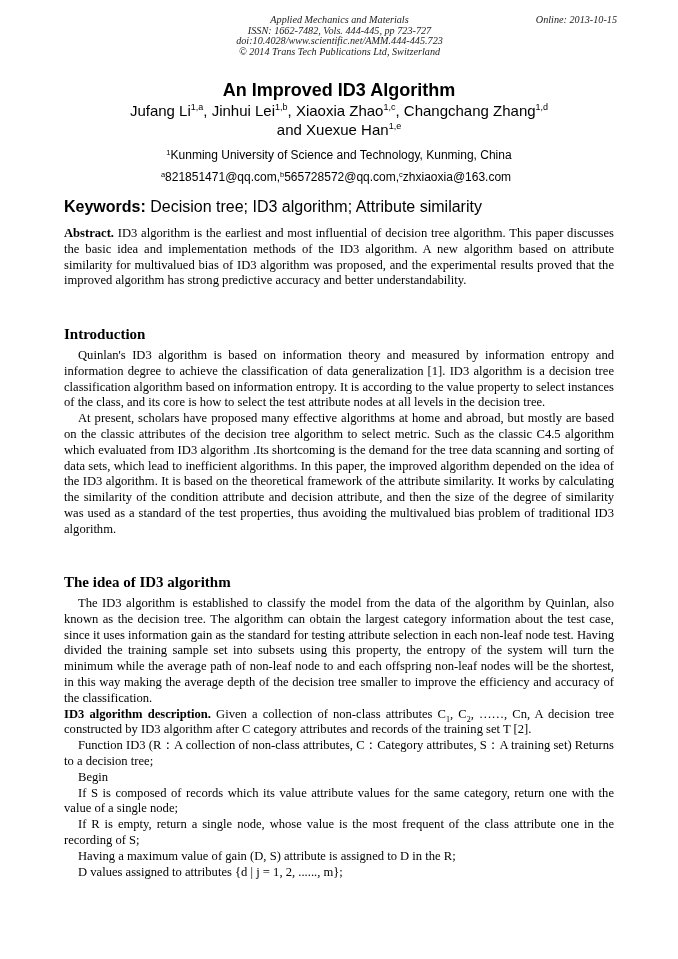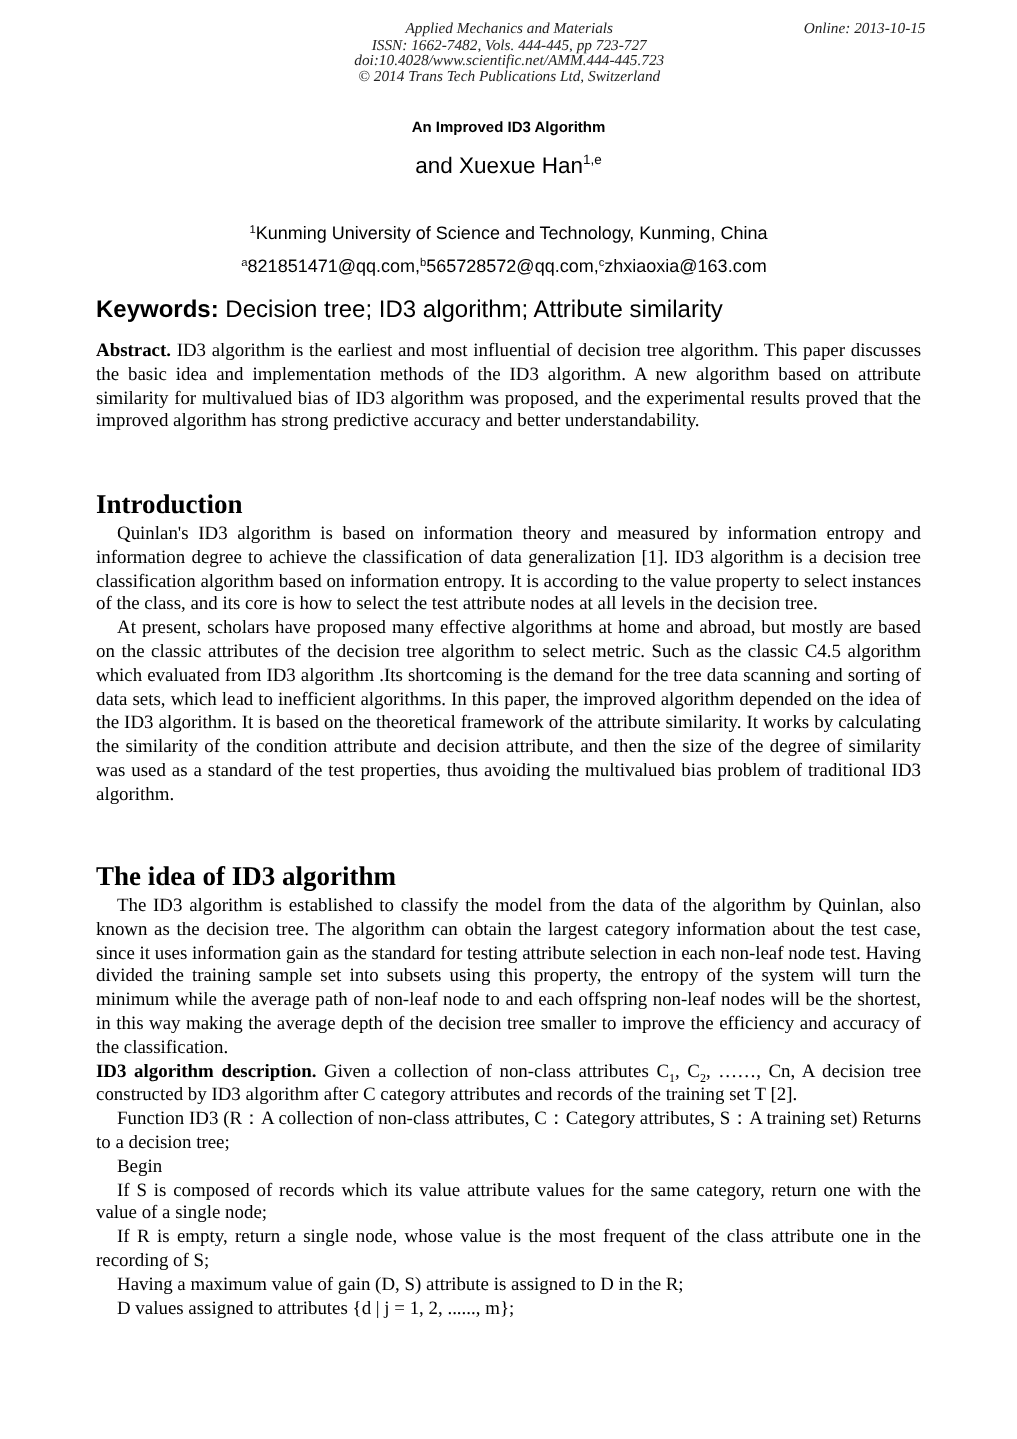--- a/index.html
+++ b/index.html
@@ -1,46 +1,49 @@
 <!DOCTYPE html>
 <html><head>
 <meta charset="utf-8">
 <style>
   html, body { margin: 0; padding: 0; background: #ffffff; }
   body { width: 678px; height: 959px; position: relative; overflow: hidden; color: #000; }
   .header { position: absolute; left: 62px; top: 15px; width: 555px; font-family: "Liberation Serif", serif; font-style: italic; font-size: 10.2px; line-height: 10.6px; color: #222; text-align: center; }
   .header .online { position: absolute; right: 0; top: 0; }
-  .title { position: absolute; left: 0; width: 678px; top: 80px; text-align: center; font-family: "Liberation Sans", sans-serif; font-weight: bold; font-size: 10px; }
+  .title { position: absolute; left: 0; width: 678px; top: 80px; text-align: center; font-family: "Liberation Sans", sans-serif; font-weight: bold; font-size: 18px; }
   .authors { position: absolute; left: 0; width: 678px; top: 101px; text-align: center; font-family: "Liberation Sans", sans-serif; font-size: 15px; line-height: 19px; }
   .authors sup { font-size: 9px; vertical-align: 6px; line-height: 0; }
   .affil { position: absolute; left: 0; width: 678px; top: 148px; text-align: center; font-family: "Liberation Sans", sans-serif; font-size: 12px; }
   .emails { position: absolute; left: 0; width: 672px; top: 170px; text-align: center; font-family: "Liberation Sans", sans-serif; font-size: 12px; }
   .affil sup, .emails sup { font-size: 7.5px; vertical-align: 4px; line-height: 0; }
   .keywords { position: absolute; left: 64px; top: 198px; font-family: "Liberation Sans", sans-serif; font-size: 16px; }
   .keywords b { font-weight: bold; }
   .body { position: absolute; left: 64px; width: 550px; font-family: Liberation Serif, serif; font-size: 12.6px; line-height: 15.8px; text-align: justify; }
   .body p { margin: 0; }
   .indent { text-indent: 14px; }
-  .heading { font-family: "Liberation Serif", serif; font-weight: bold; font-size: 18px; position: absolute; left: 64px; }
+  .heading { font-family: "Liberation Serif", serif; font-weight: bold; font-size: 15px; position: absolute; left: 64px; }
   sub { font-size: 8px; line-height: 0; }
 </style>
 </head>
 <body>
 
 <div class="header">
   <div>Applied Mechanics and Materials</div>
   <div>ISSN: 1662-7482, Vols. 444-445, pp 723-727</div>
   <div>doi:10.4028/www.scientific.net/AMM.444-445.723</div>
   <div>© 2014 Trans Tech Publications Ltd, Switzerland</div>
   <div class="online">Online: 2013-10-15</div>
 </div>
 
 <div class="title">An Improved ID3 Algorithm</div>
 
 <div class="authors">
+  <div>
+    <span>Jufang Li</span><sup>1,a</sup><span>, </span><span>Jinhui Lei</span><sup>1,b</sup><span>, </span><span>Xiaoxia Zhao</span><sup>1,c</sup><span>, </span><span>Changchang Zhang</span><sup>1,d</sup>
+  </div>
   <div>
     <span>and </span><span>Xuexue Han</span><sup>1,e</sup>
   </div>
 </div>
 
 <div class="affil">
   <sup>1</sup><span>Kunming University of Science and Technology, Kunming, China</span>
 </div>
 
 <div class="emails">

